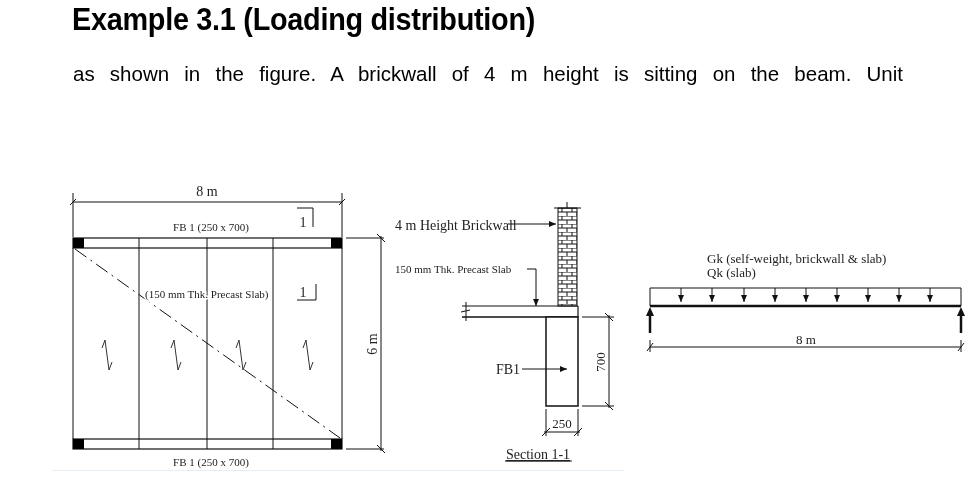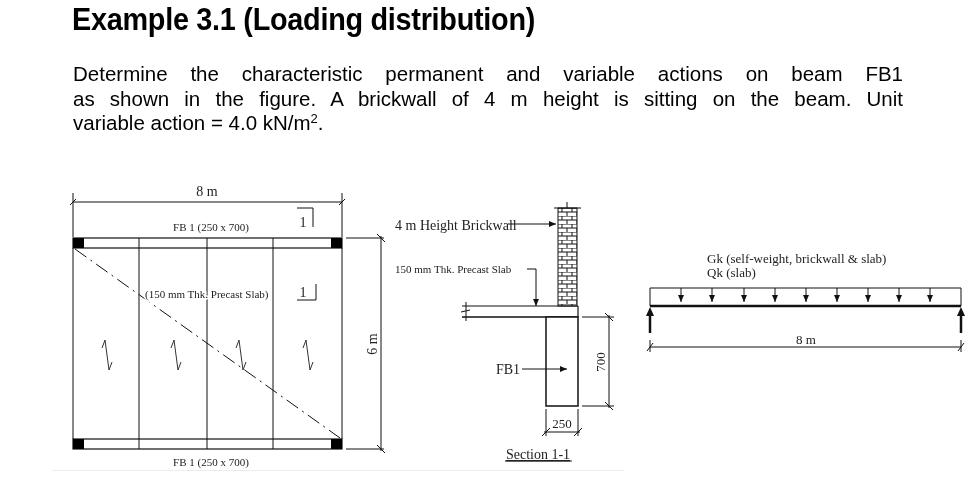--- a/index.html
+++ b/index.html
@@ -23,23 +23,21 @@
   svg { position: absolute; left: 0; top: 0; }
   .serif { font-family: "Liberation Serif", serif; fill: #222; }
   .figbottom { position: absolute; left: 52px; top: 470px; width: 572px; height: 1px; background: #e6eef4; }
 </style>
 </head>
 <body>
 
 <div class="title">Example 3.1 (Loading distribution)</div>
 
 <div class="para">
-  <span class="line">Determine the characteristic permanent and variable actions on beam FB1</span>
   <span class="line">as shown in the figure. A brickwall of 4 m height is sitting on the beam. Unit</span>
-  <span class="line last"><span>variable action = 4.0 kN/m</span><sup>2</sup><span>.</span></span>
 </div>
 
 <svg width="974" height="482" viewBox="0 0 974 482">
   <defs>
     <pattern id="brick" width="10" height="8" patternUnits="userSpaceOnUse">
       <rect width="10" height="8" fill="#fff"></rect>
       <line x1="0" y1="0" x2="10" y2="0" stroke="#111" stroke-width="1"></line>
       <line x1="0" y1="4" x2="10" y2="4" stroke="#111" stroke-width="1"></line>
       <line x1="2" y1="0" x2="2" y2="4" stroke="#111" stroke-width="1"></line>
       <line x1="7" y1="4" x2="7" y2="8" stroke="#111" stroke-width="1"></line>

